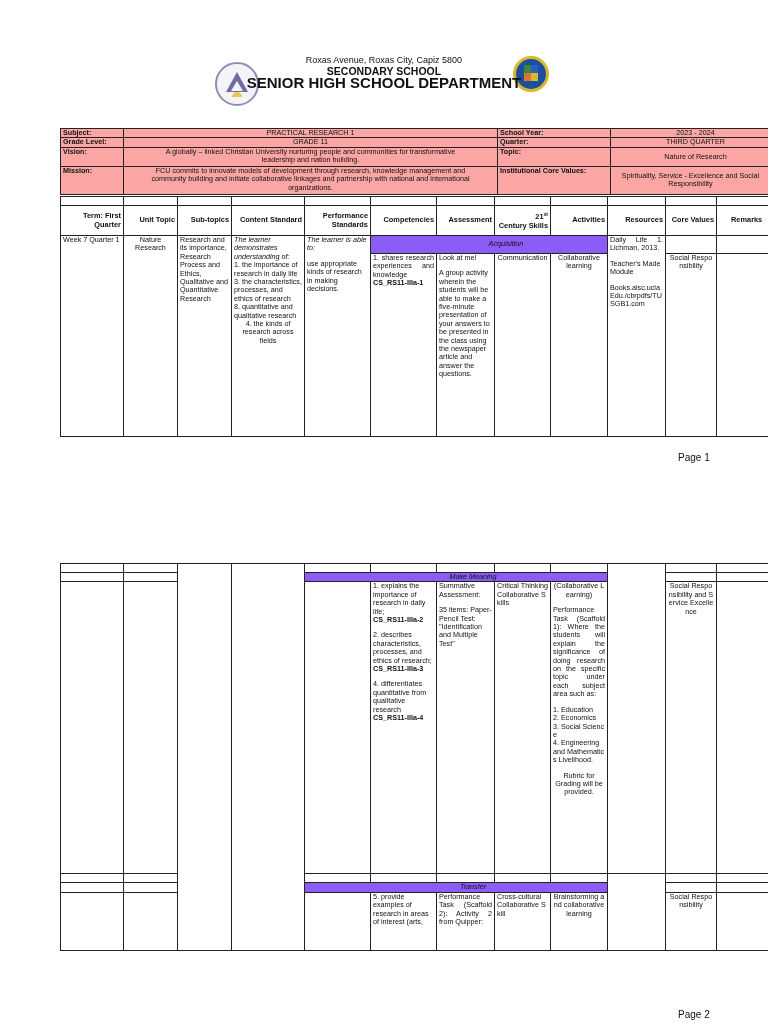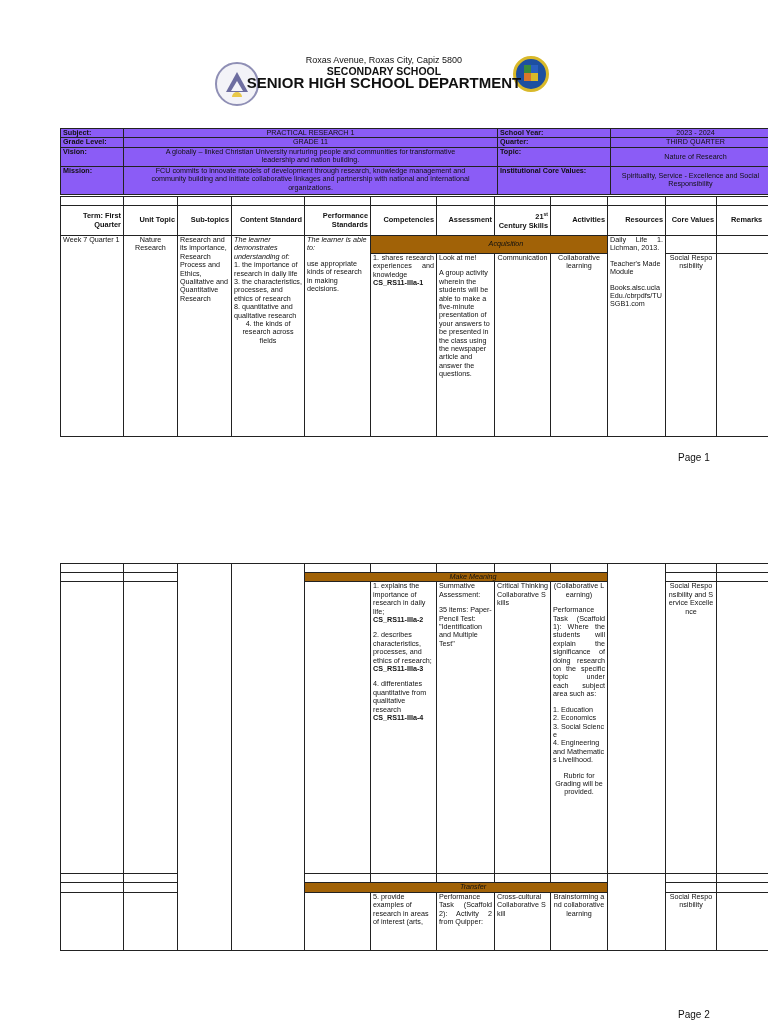--- a/index.html
+++ b/index.html
@@ -19,26 +19,26 @@
   .logo-left .sun { position: absolute; left: 15px; top: 28px; width: 10px; height: 5px; background: #e8c84a; border-radius: 5px 5px 0 0; }
   .logo-right { left: 513px; top: 56px; width: 36px; height: 36px; background: #1d4fa0; border: 3px solid #d9b92a; }
   .logo-right .shield { position: absolute; left: 8px; top: 6px; width: 14px; height: 16px; display: grid; grid-template-columns: 1fr 1fr; grid-template-rows: 1fr 1fr; }
   .logo-right .shield span:nth-child(1){ background:#3a8a3a; }
   .logo-right .shield span:nth-child(2){ background:#2a5fc0; }
   .logo-right .shield span:nth-child(3){ background:#d9762a; }
   .logo-right .shield span:nth-child(4){ background:#d9b92a; }
 
   table { border-collapse: collapse; position: absolute; table-layout: fixed; }
   td { border: 1px solid #222; vertical-align: top; font-size: 7.2px; line-height: 8.4px; padding: 0 2px; overflow: hidden; word-wrap: break-word; }
-  .blue { background: #8b5cf6; }
+  .blue { background: #fca5a5; }
   .lbl { font-weight: bold; }
   .ctr { text-align: center; }
   .ital { font-style: italic; }
   .hdr td { font-weight: bold; text-align: right; vertical-align: middle; font-size: 7.4px; }
-  .band { background: #a16207; font-style: italic; text-align: center; vertical-align: middle; padding-left: 36px; }
+  .band { background: #8b5cf6; font-style: italic; text-align: center; vertical-align: middle; padding-left: 36px; }
   .bold { font-weight: bold; }
   .just { text-align: justify; }
   .pg { position: absolute; font-size: 10px; }
   .gap { height: 7px; display: block; }
   sup { font-size: 5px; }
 </style>
 </head>
 <body>
 
 <div class="logo logo-left">

